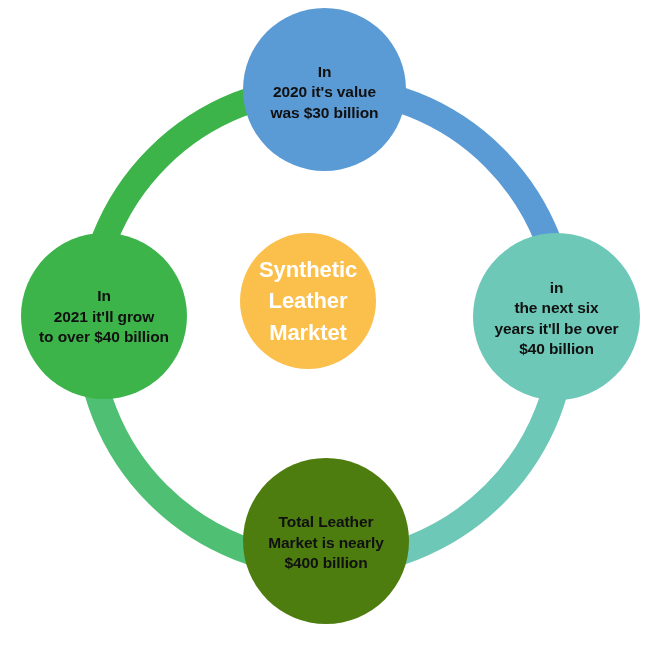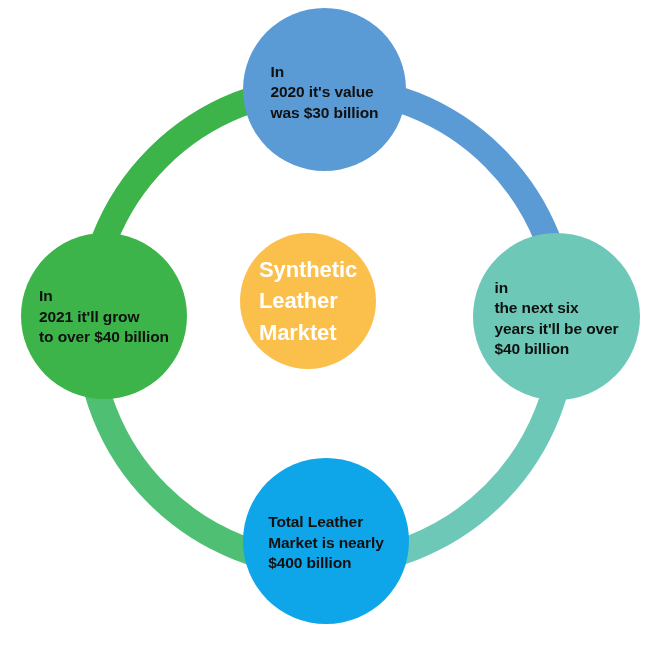--- a/index.html
+++ b/index.html
@@ -25,20 +25,21 @@
     top: 0;
     width: 650px;
     height: 650px;
   }
   .node {
     position: absolute;
     border-radius: 50%;
     display: flex;
     align-items: center;
     justify-content: center;
+    text-align: center;
     box-sizing: border-box;
   }
   .node-text {
     display: block;
     line-height: 1.32;
     white-space: pre-line;
     font-weight: bold;
     letter-spacing: -0.1px;
   }
   
@@ -66,21 +67,21 @@
     color: #101010;
     font-size: 15.5px;
     padding-top: 4px;
   }
   
   #node-bottom {
     left: 243px;
     top: 458px;
     width: 166px;
     height: 166px;
-    background: #0ea5e9;
+    background: #4d7c0f;
   }
   #node-bottom .node-text {
     color: #101010;
     font-size: 15.5px;
     padding-top: 4px;
   }
   
   #node-left {
     left: 21px;
     top: 233px;

